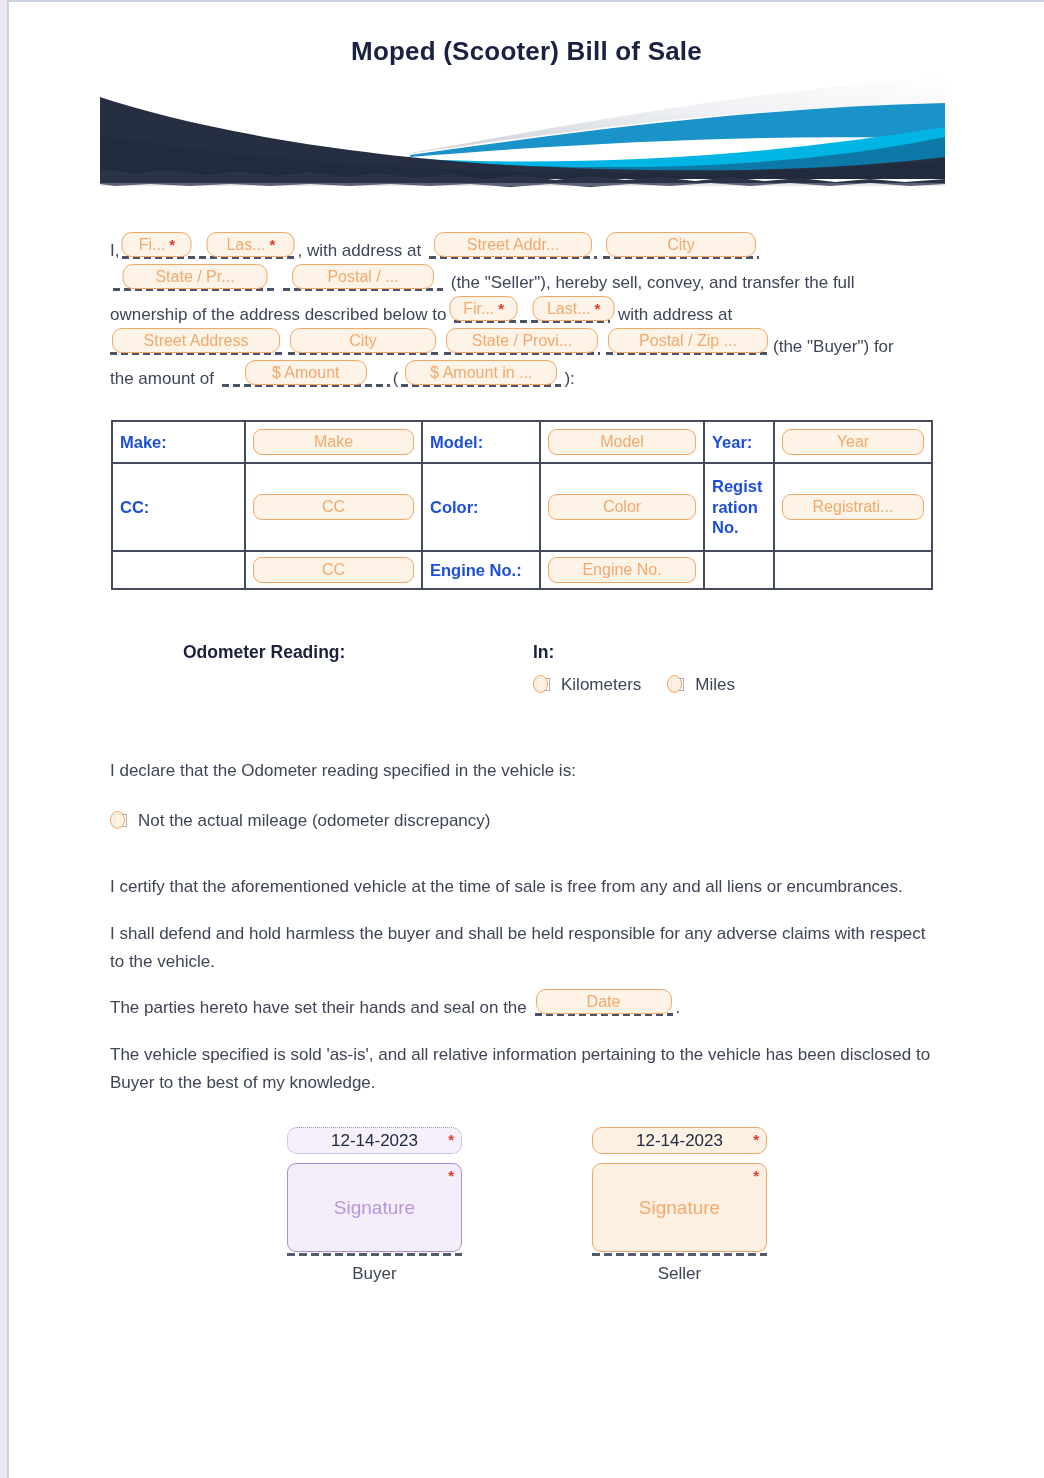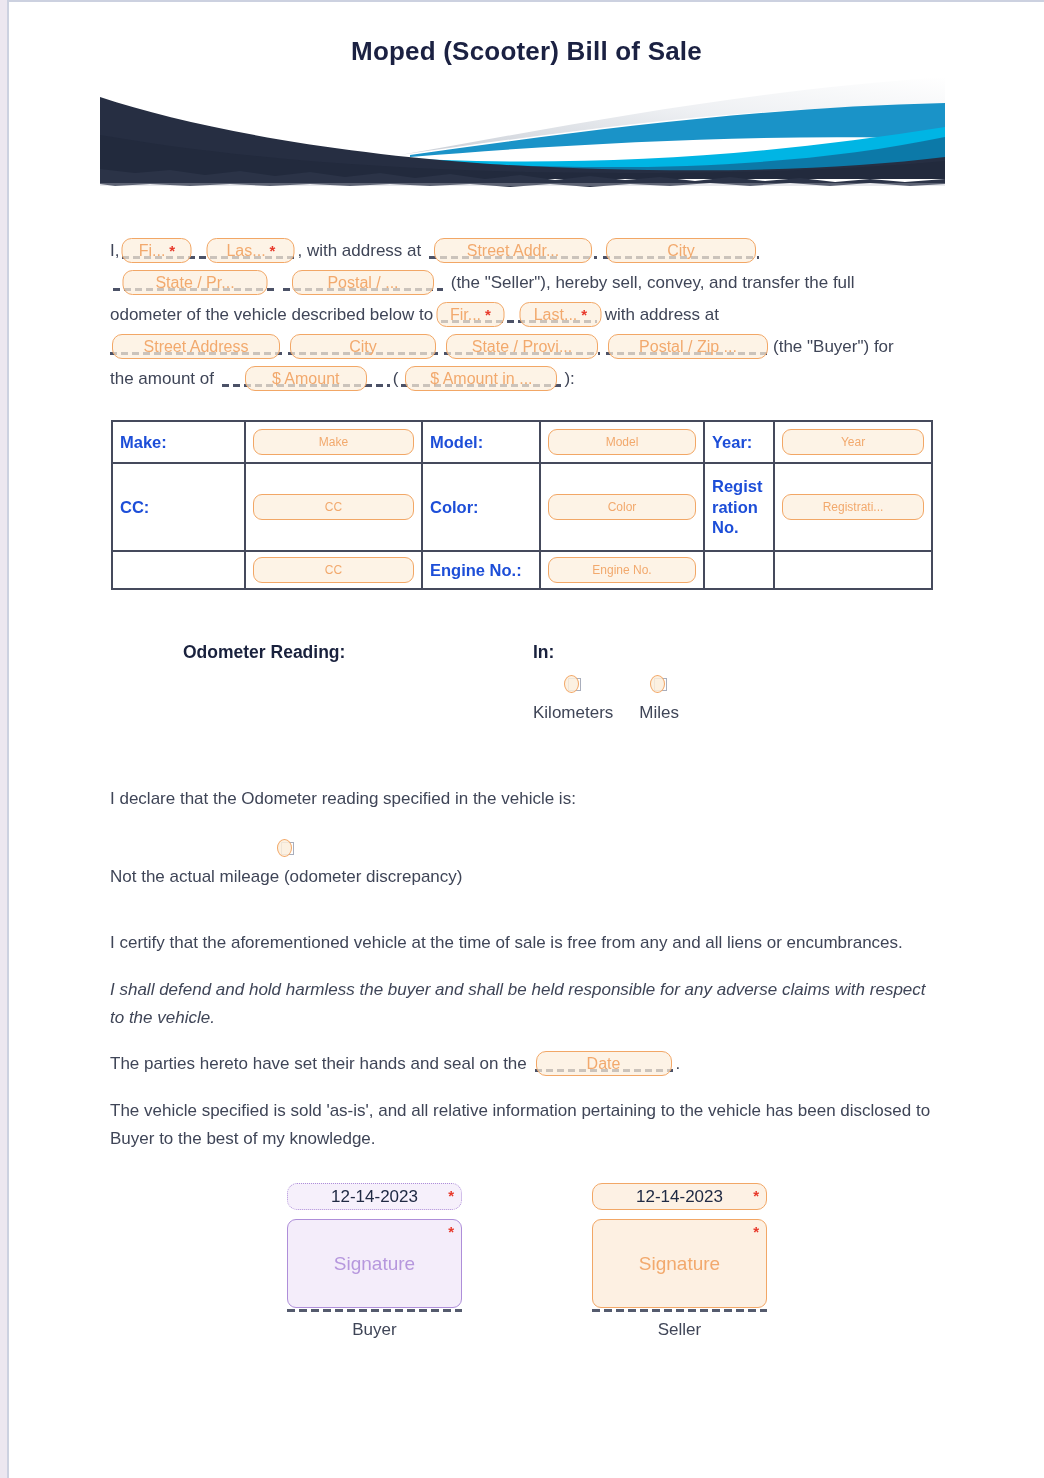--- a/index.html
+++ b/index.html
@@ -31,59 +31,59 @@
 
   .para { font-size:17px; line-height:28px; margin:0; color:#3f4557; }
 
   
   .blank { display:inline-block; position:relative; height:30px; vertical-align:-7px; margin:0 3px; }
   .blank .dash {
     position:absolute; left:0; right:0; bottom:4px; height:3px;
     background-image:repeating-linear-gradient(90deg,#4c5267 0 7px,transparent 7px 11px);
   }
   .blank .pillwrap {
-    position:absolute; left:50%; bottom:0; transform:translateX(-50%);
+    position:absolute; left:50%; bottom:6px; transform:translateX(-50%);
     display:flex; gap:15px; white-space:nowrap;justify-content:center;
   }
   .pill {
     display:inline-flex; align-items:center; justify-content:center;
     height:25px; padding:0 8px;
     border:1.6px solid #f2a766; border-radius:10px;
     background:rgba(252,238,221,0.72);
     color:#f2a96d; font-size:16px; white-space:nowrap; overflow:hidden;
   }
   .req { color:#e8392b; margin-left:4px; font-size:15px; font-weight:bold; }
 
   
   .vt { border-collapse:collapse; margin:27px 0 0 1px; width:820px; table-layout:fixed; }
   .vt td { border:2px solid #454a5c; padding:3px 7px; vertical-align:middle; }
   .vt .lbl { font-size:16.5px; font-weight:bold; color:#1d4ed8; line-height:1.25; overflow-wrap:anywhere; }
-  .vt .pill { width:100%; height:26px; font-size:12px; border-radius:9px; }
+  .vt .pill { width:100%; height:26px; font-size:16px; border-radius:9px; }
 
   
   .odo-row { display:flex; margin-top:52px; }
   .odo-left { margin-left:65px; width:300px; }
   .b-label { font-weight:bold; color:#19213d; font-size:17.5px; }
   .odo-left .b-label { padding-left:8px; margin-bottom:5px; }
   .pill.big { width:293px; height:33px; font-size:19px; border-radius:9px; }
   .odo-right { margin-left:58px; }
   .check-row { display:flex; align-items:center; gap:26px; }
   .odo-right .check-row { margin-top:12px; }
-  .check-item { display:inline-flex; align-items:center; gap:9px; font-size:17px; color:#3f4557; cursor:pointer;flex-direction:column; }
+  .check-item { display:inline-flex; align-items:center; gap:9px; font-size:17px; color:#3f4557; cursor:pointer; }
   .cb { position:relative; width:19px; height:20px; flex:0 0 19px; }
   .cb-sq { position:absolute; left:4px; top:3px; width:13px; height:13px; border:1.5px solid #a9aebc; background:#fff; }
   .cb-el { position:absolute; left:0; top:0; width:15px; height:18px; border:1.7px solid #f2a766; border-radius:50%; background:rgba(252,238,221,0.85); }
 
   
   .declare-head { margin-top:62px; }
   .decl-row1 { margin-top:23px; display:flex; gap:48px; }
   .decl-row2 { margin-top:26px; }
 
   .p-certify { margin-top:42px; }
-  .p-defend  { margin-top:19px;font-style:italic; }
+  .p-defend  { margin-top:19px; }
   .p-asis    { margin-top:19px; }
   .p-parties { margin-top:14px; }
 
   
   .sig-row { display:flex; margin:30px 0 16px 177px; gap:130px; }
   .sig-col { width:175px; display:flex; flex-direction:column; align-items:center; }
   .date-pill {
     position:relative; width:100%; height:27px; border-radius:10px;
     display:flex; align-items:center; justify-content:center;
     font-size:17px; font-weight:500; color:#202a44;
@@ -154,21 +154,21 @@
       <span class="blank" style="width:164px"><span class="dash"></span><span class="pillwrap">
             <span class="pill" style="width:145px">
               <span>State / Pr...</span>
             </span>
           </span></span><span class="blank" style="width:160px"><span class="dash"></span><span class="pillwrap">
             <span class="pill" style="width:142px">
               <span>Postal / ...</span>
             </span>
           </span></span>
       <span>(the "Seller"), hereby sell, convey, and transfer the full</span><br>
-      <span>odometer of the vehicle described below to</span>
+      <span>ownership of the address described below to</span>
       <span class="blank" style="width:156px"><span class="dash"></span><span class="pillwrap">
             <span class="pill" style="width:68px">
               <span>Fir...</span>
               <span class="req">*</span>
             </span>
             <span class="pill" style="width:82px">
               <span>Last...</span>
               <span class="req">*</span>
             </span>
           </span></span>

